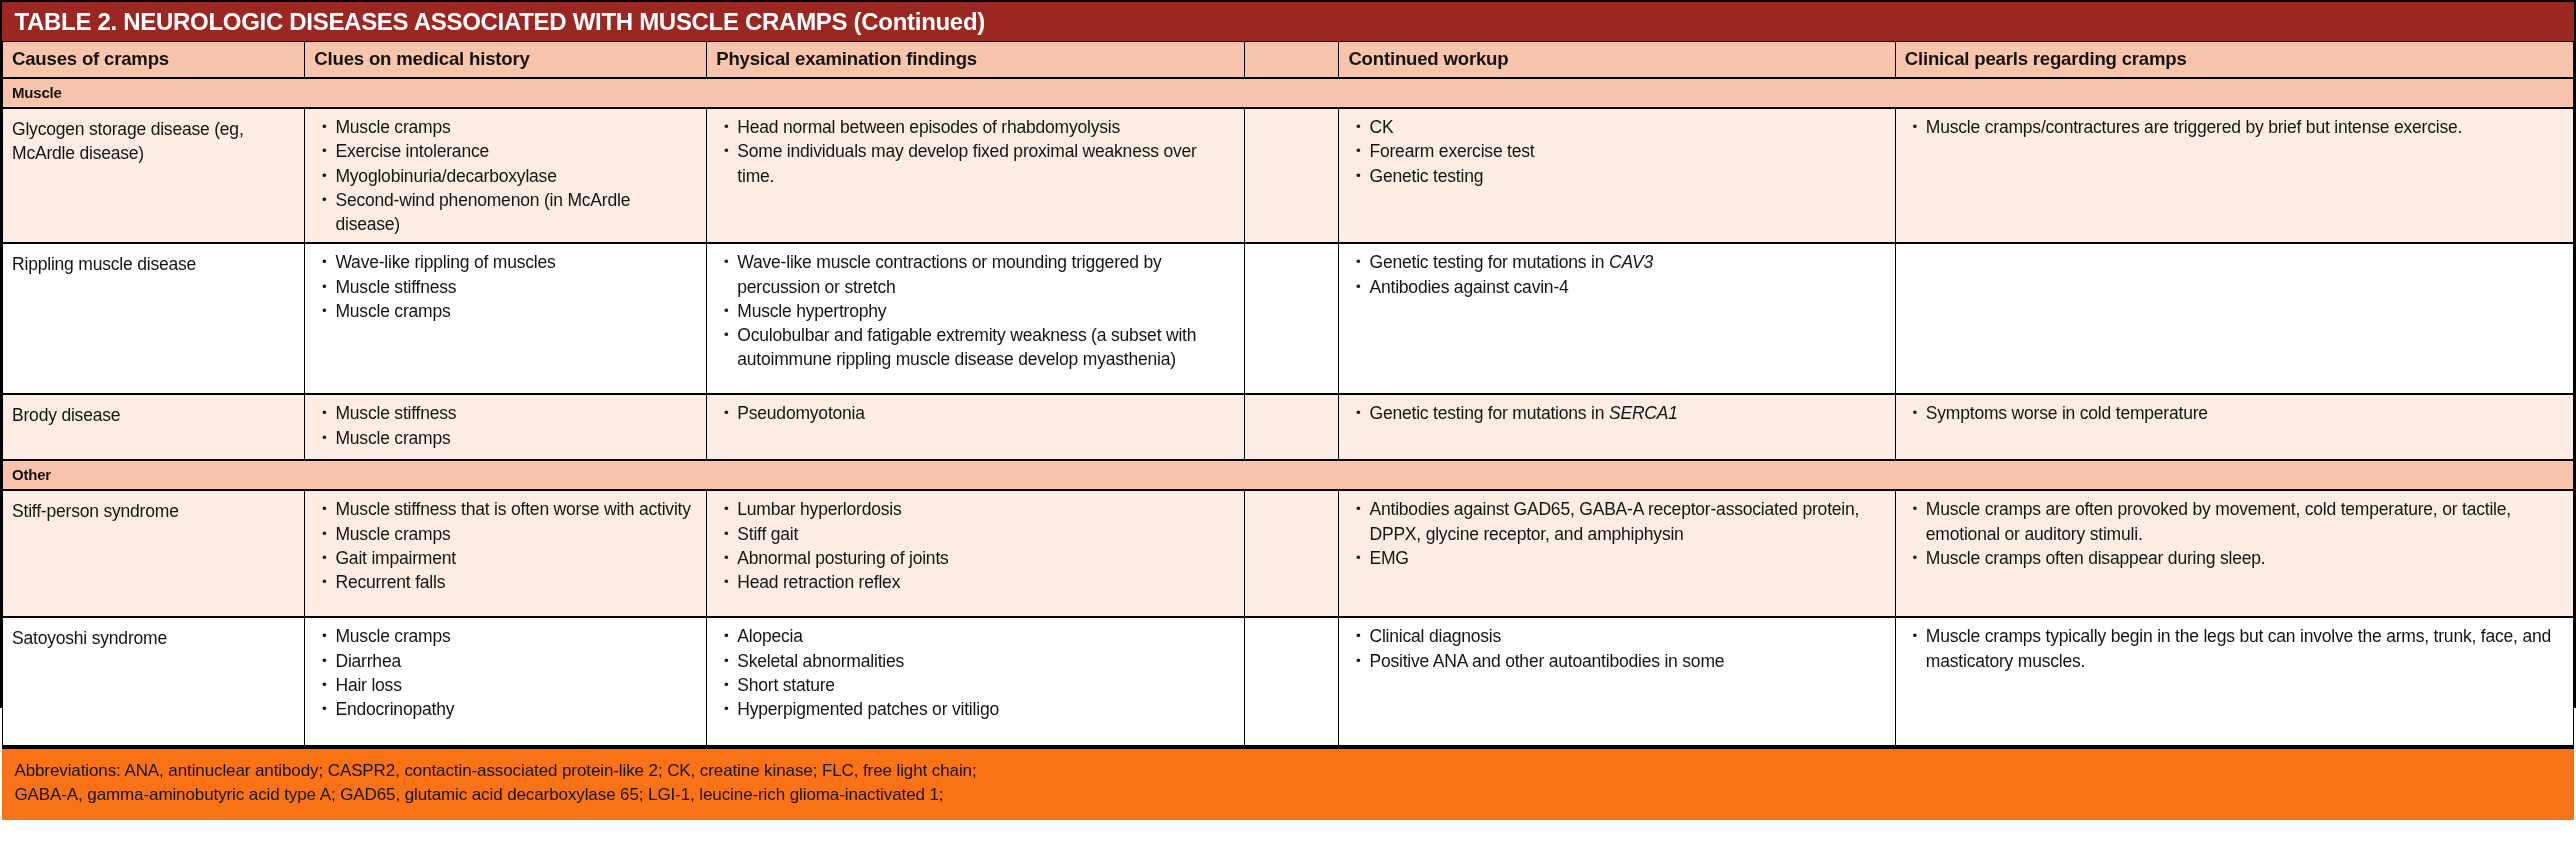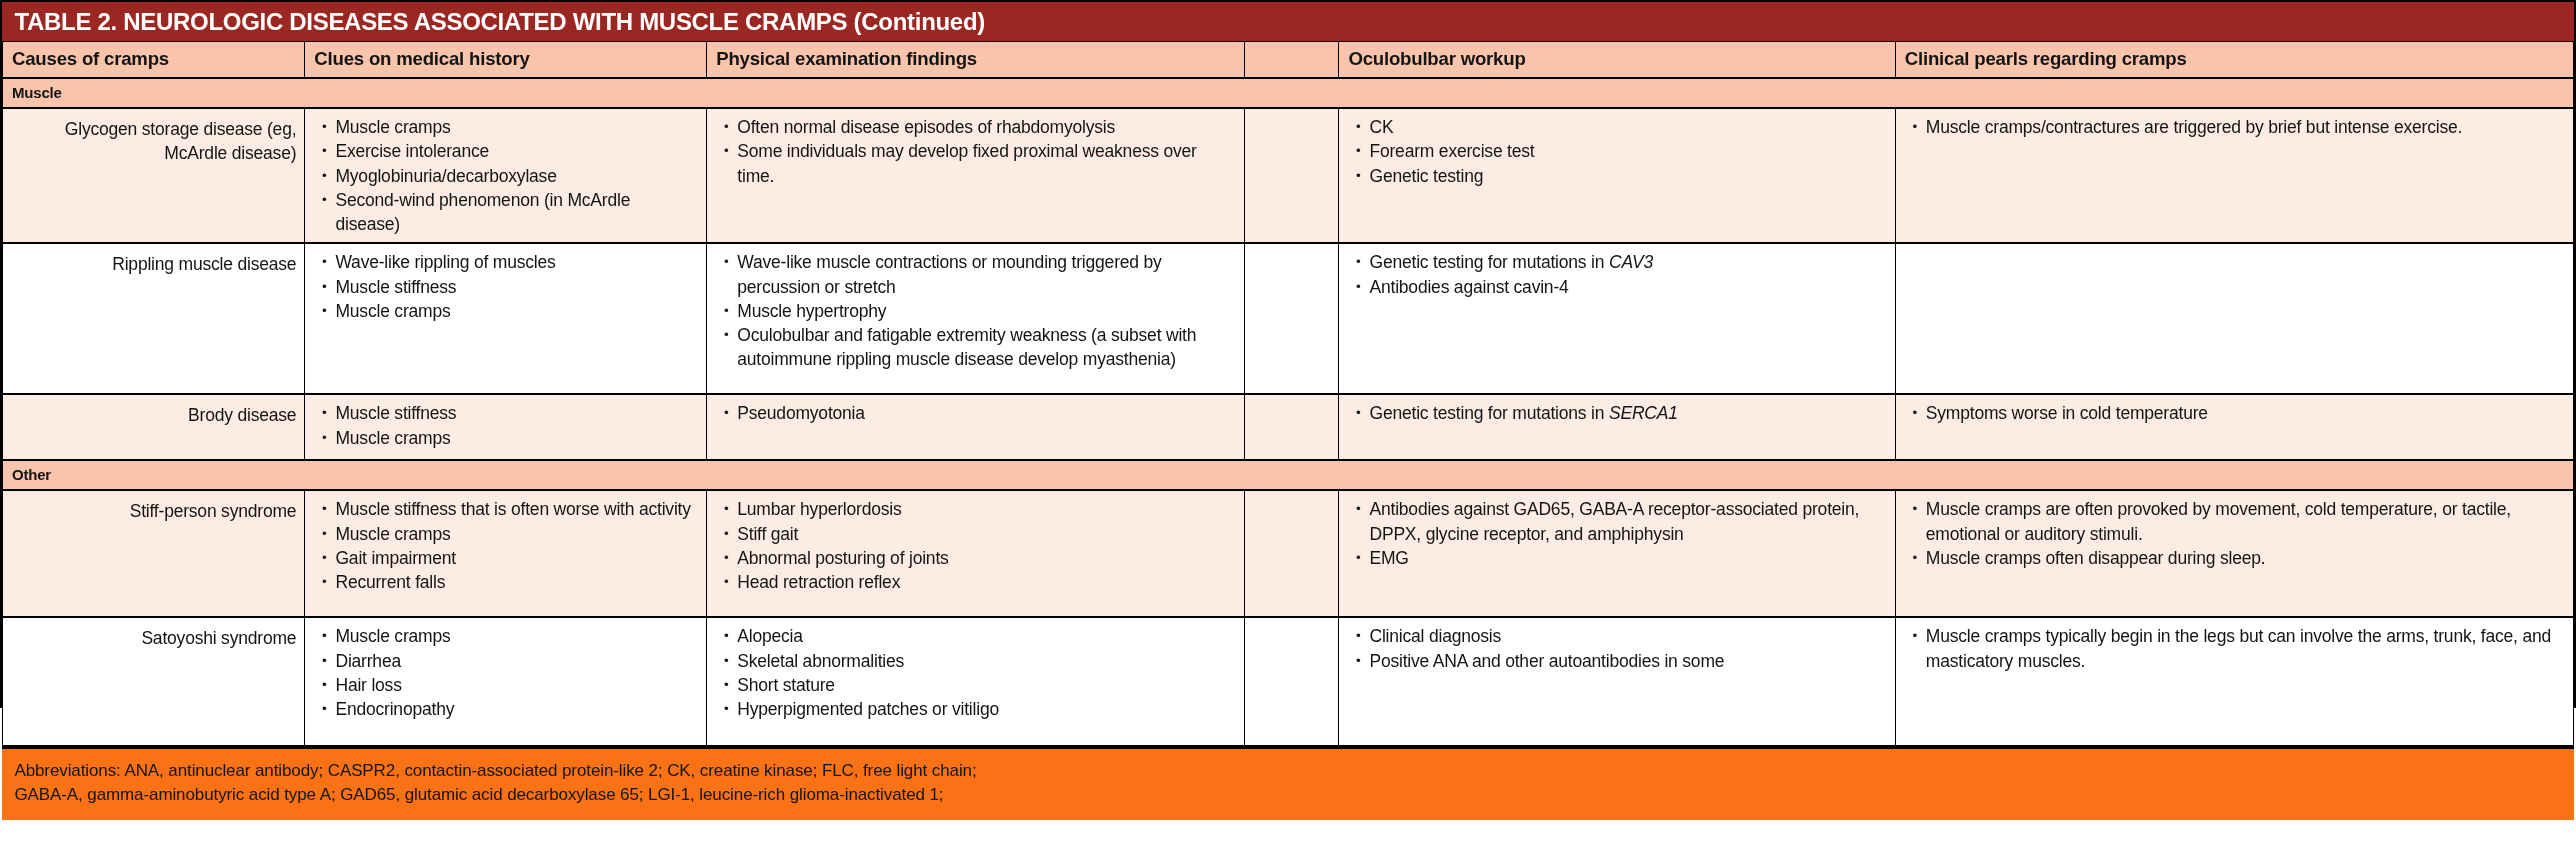--- a/index.html
+++ b/index.html
@@ -38,21 +38,21 @@
     padding:0 4.5px 0 9px;height:30px;vertical-align:middle;
     border-top:2.3px solid var(--line);border-bottom:2.3px solid var(--line);
     letter-spacing:-0.2px;
   }
   tr.data-row td{border-top:2.3px solid var(--line);border-bottom:2.3px solid var(--line);}
   tr.data-row.shade td{background:var(--peach);}
   tr.data-row.plain td{background:var(--row-white);}
   td.cell{
     padding:6.8px 8px 5.6px 9px;font-size:17.5px;line-height:1.38;letter-spacing:-0.2px;
   }
-  .cause-text{padding-top:1.7px;text-align:right;}
+  .cause-text{padding-top:1.7px;}
   .bullets{display:flex;flex-direction:column;}
   .bullet-item{display:flex;align-items:flex-start;}
   .dot{flex:0 0 20px;text-align:center;font-size:13.5px;line-height:24px;}
   .bullet-text{flex:1;padding-left:1.1px;}
   .footnote{
     flex:1 1 auto;min-height:73px;background:#f97316;
     border-top:2.3px solid var(--line);
     padding:10px 12.4px 5.6px 12.4px;font-size:17px;line-height:1.45;letter-spacing:-0.1px;
   }
   i{font-style:italic;}
@@ -72,21 +72,21 @@
       <col style="width:3.69%">
       <col style="width:21.64%">
       <col style="width:26.38%">
     </colgroup>
     <thead>
       <tr>
         <th>Causes of cramps</th>
         <th>Clues on medical history</th>
         <th>Physical examination findings</th>
         <th></th>
-        <th>Oculobulbar workup</th>
+        <th>Continued workup</th>
         <th>Clinical pearls regarding cramps</th>
       </tr>
     </thead>
     <tbody>
         <tr class="section-row">
           <td colspan="6">Muscle</td>
         </tr>
         <tr class="data-row shade" style="height: 132px;">
           <td class="cell">
             <div class="cause-text">Glycogen storage disease (eg, McArdle disease)</div>
@@ -108,21 +108,21 @@
               <div class="bullet-item">
                 <span class="dot">•</span>
                 <span class="bullet-text">Second-wind phenomenon (in McArdle disease)</span>
               </div>
             </div>
           </td>
           <td class="cell">
             <div class="bullets">
               <div class="bullet-item">
                 <span class="dot">•</span>
-                <span class="bullet-text">Often normal disease episodes of rhabdomyolysis</span>
+                <span class="bullet-text">Head normal between episodes of rhabdomyolysis</span>
               </div>
               <div class="bullet-item">
                 <span class="dot">•</span>
                 <span class="bullet-text">Some individuals may develop fixed proximal weakness over time.</span>
               </div>
             </div>
           </td>
           <td class="cell"></td>
           <td class="cell">
             <div class="bullets">

